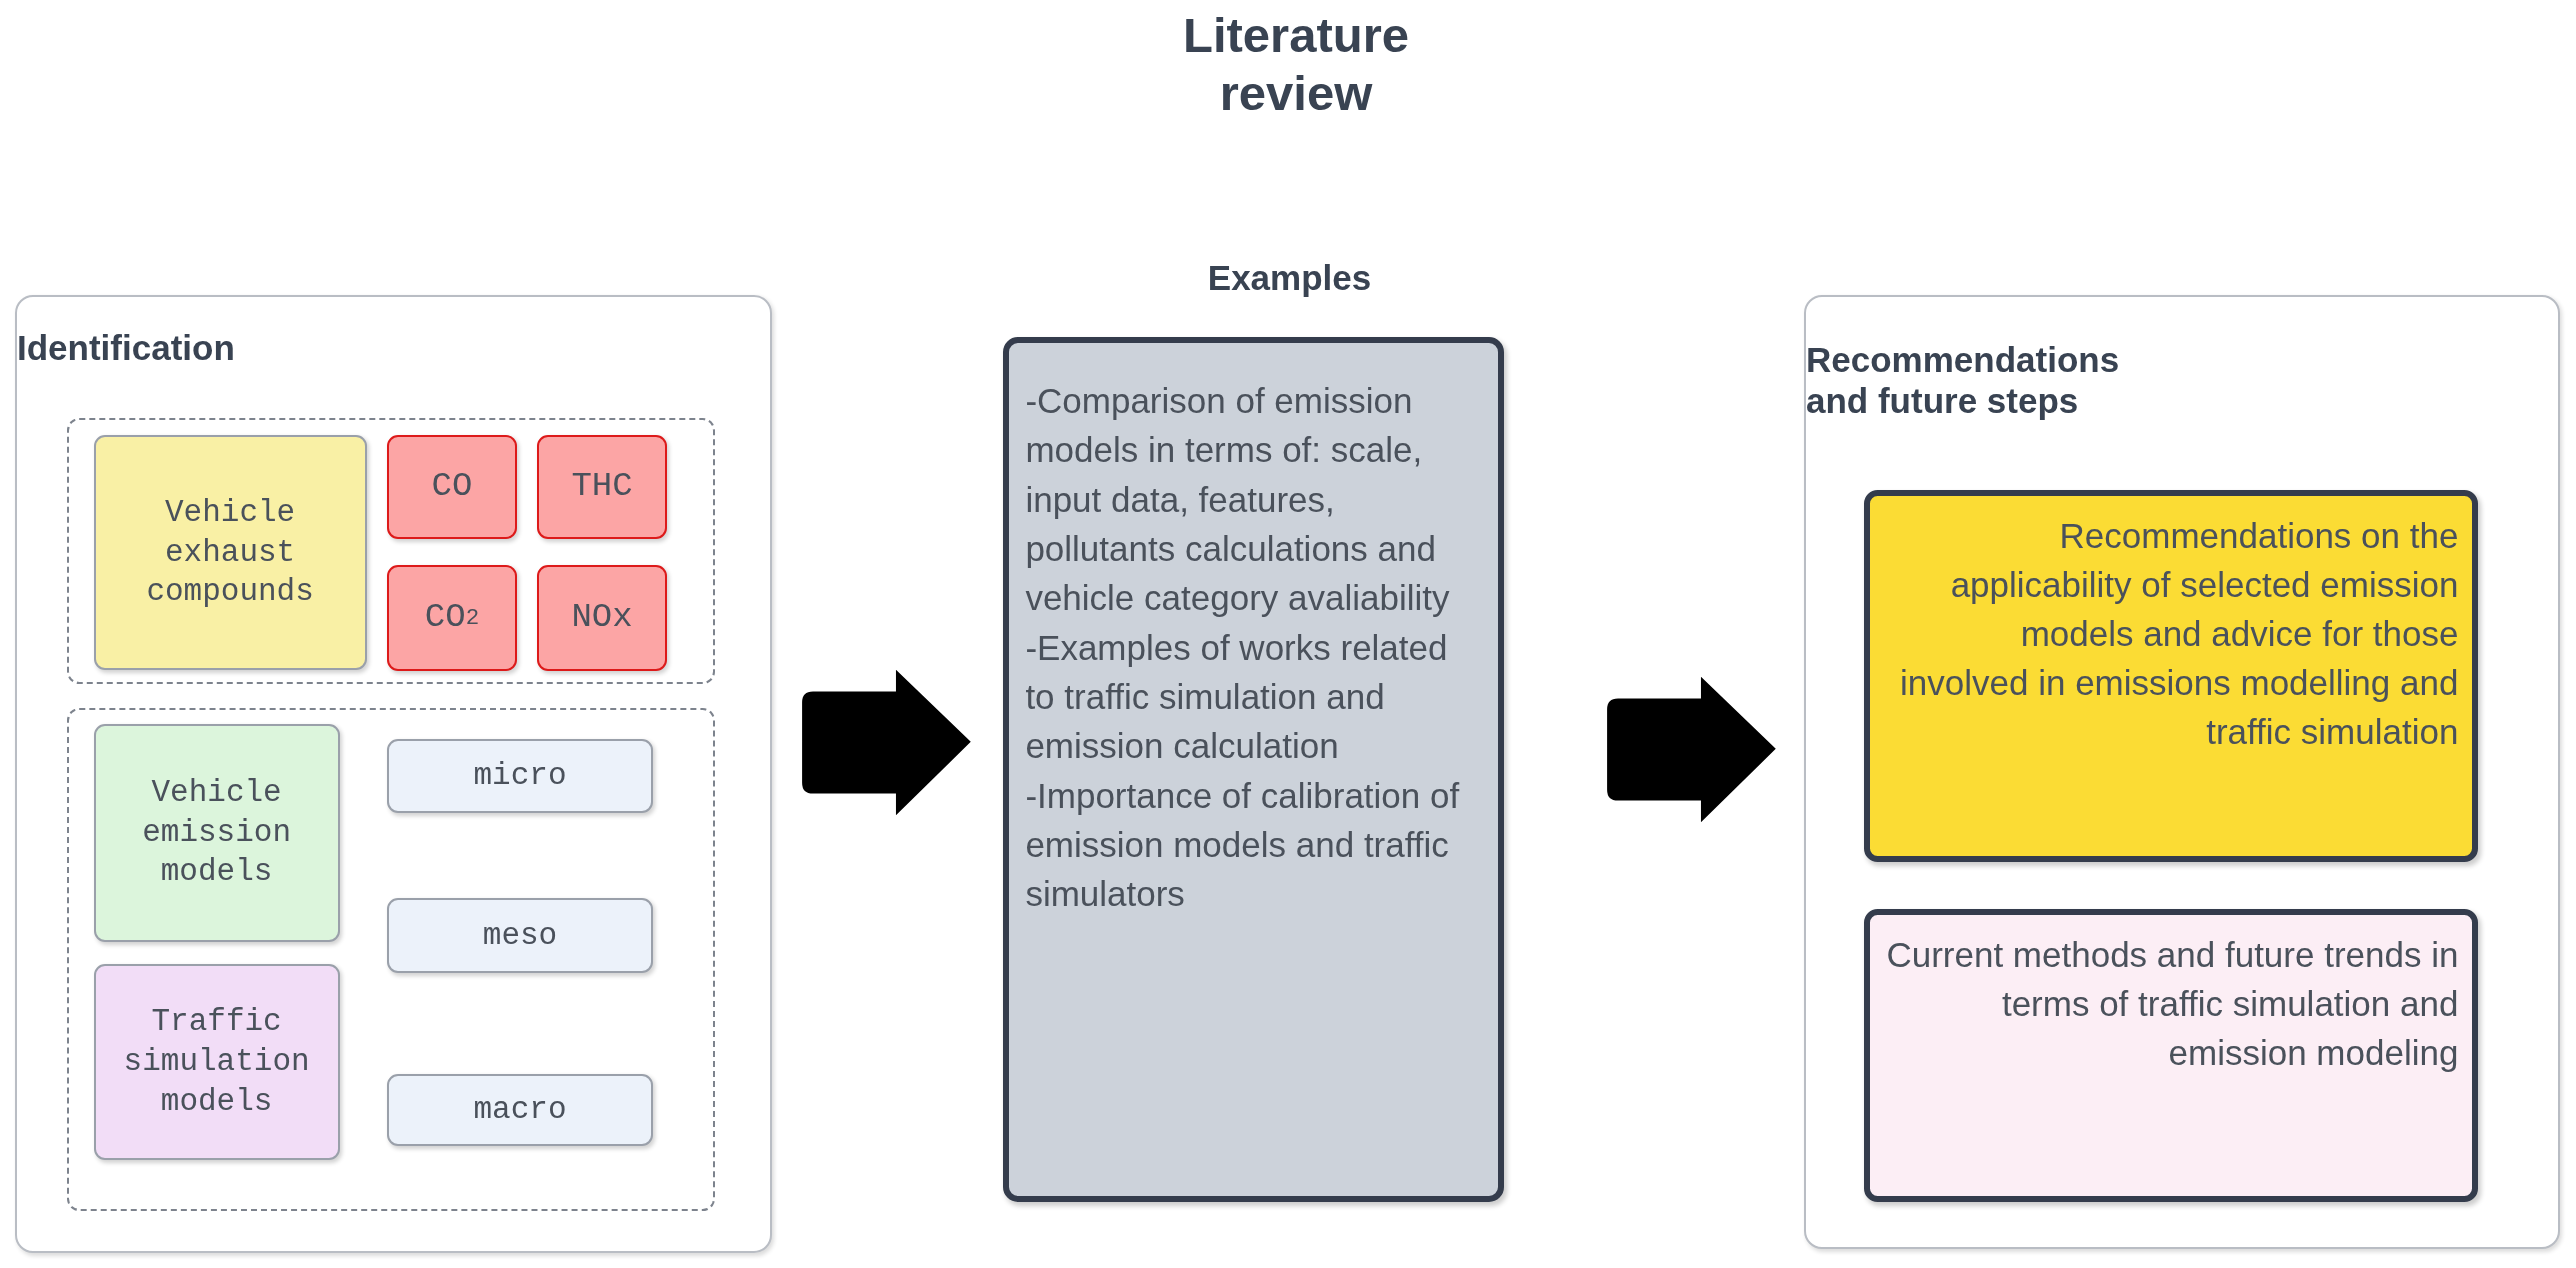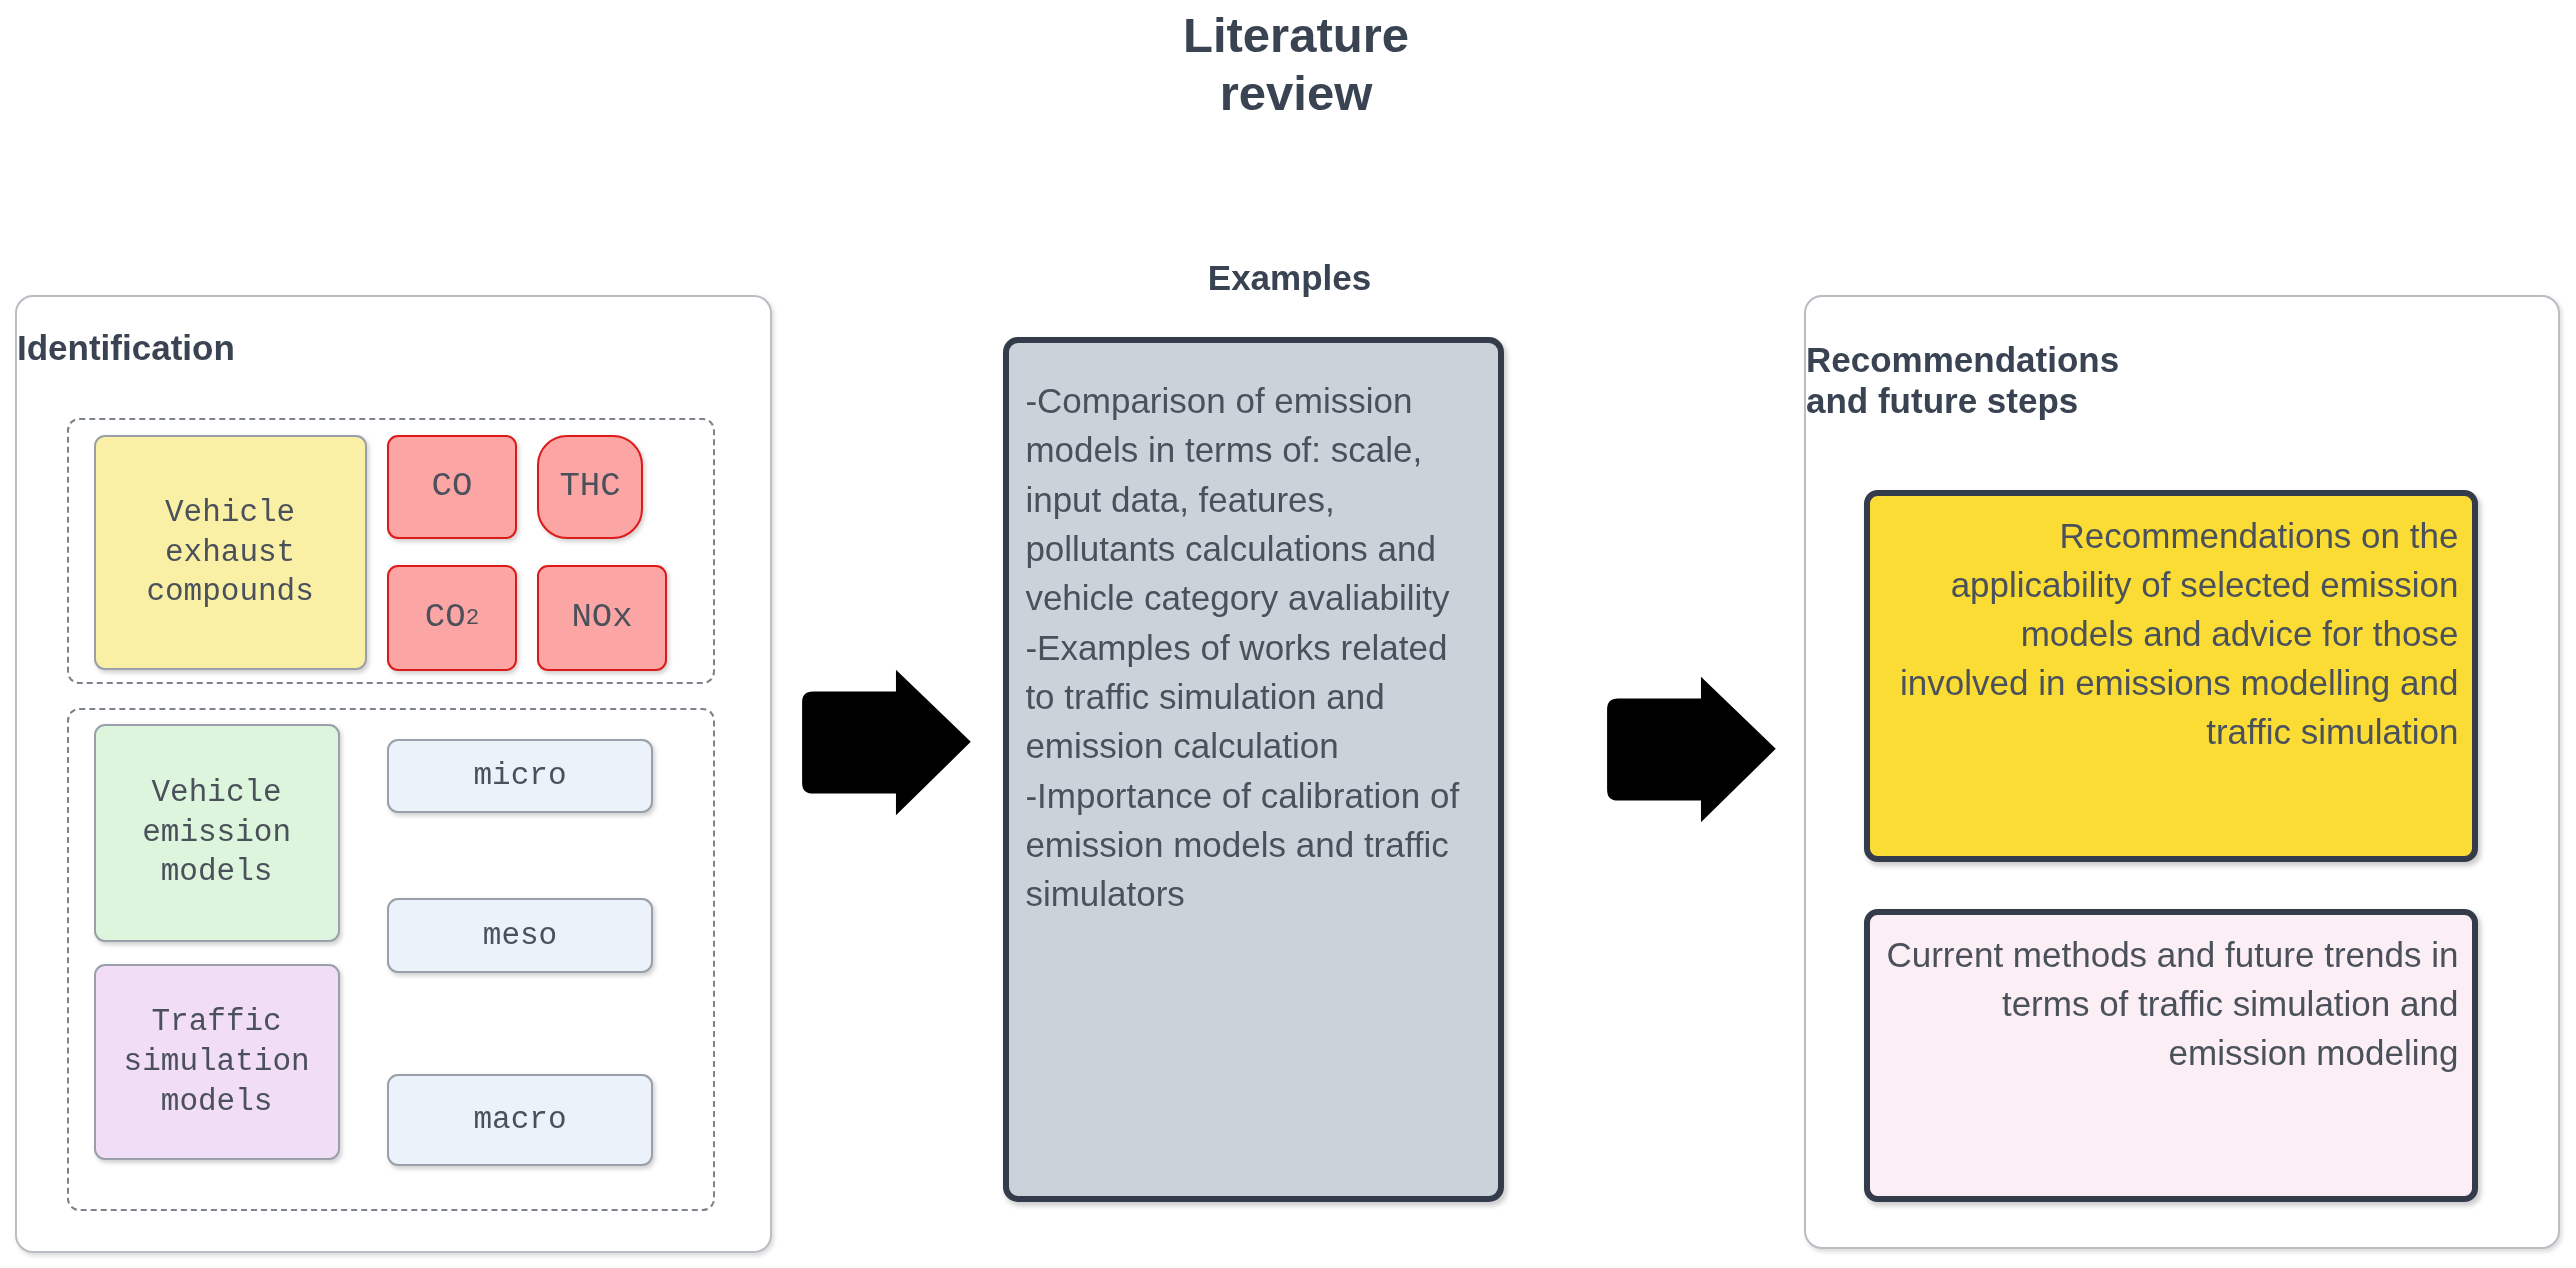--- a/index.html
+++ b/index.html
@@ -92,30 +92,30 @@
     background: #fca5a5;
     border: 2px solid #dd1a1a;
     color: #4a515b;
     font-size: 34px;
   }
   .red-tile sub { font-size: 0.66em; vertical-align: -0.22em; }
 
   
   #box-vehicle-exhaust { left: 24.6px;  top: 15px;  width: 273px; height: 235px; }
   #tile-co   { left: 318px; top: 15px;  width: 130px; height: 104px; }
-  #tile-thc  { left: 468px; top: 15px;  width: 106px; height: 104px; border-radius: 30px; }
+  #tile-thc  { left: 468px; top: 15px;  width: 130px; height: 104px; }
   #tile-co2  { left: 318px; top: 145px; width: 130px; height: 106px; }
   #tile-nox  { left: 468px; top: 145px; width: 130px; height: 106px; }
 
   
   #box-vehicle-emission { left: 24.6px;  top: 13.6px;  width: 246px; height: 218px; }
   #box-traffic-sim      { left: 24.6px;  top: 254px; width: 246px; height: 196px; }
   #box-micro { left: 318px; top: 29px;  width: 266px; height: 74px; }
   #box-meso  { left: 318px; top: 188px; width: 266px; height: 75px; }
-  #box-macro { left: 318px; top: 364px; width: 266px; height: 92px; }
+  #box-macro { left: 318px; top: 364px; width: 266px; height: 72px; }
 
   
   #examples-heading {
     position: absolute;
     left: 1003px;
     top: 258px;
     width: 573px;
     text-align: center;
     font-size: 35px;
     font-weight: bold;

